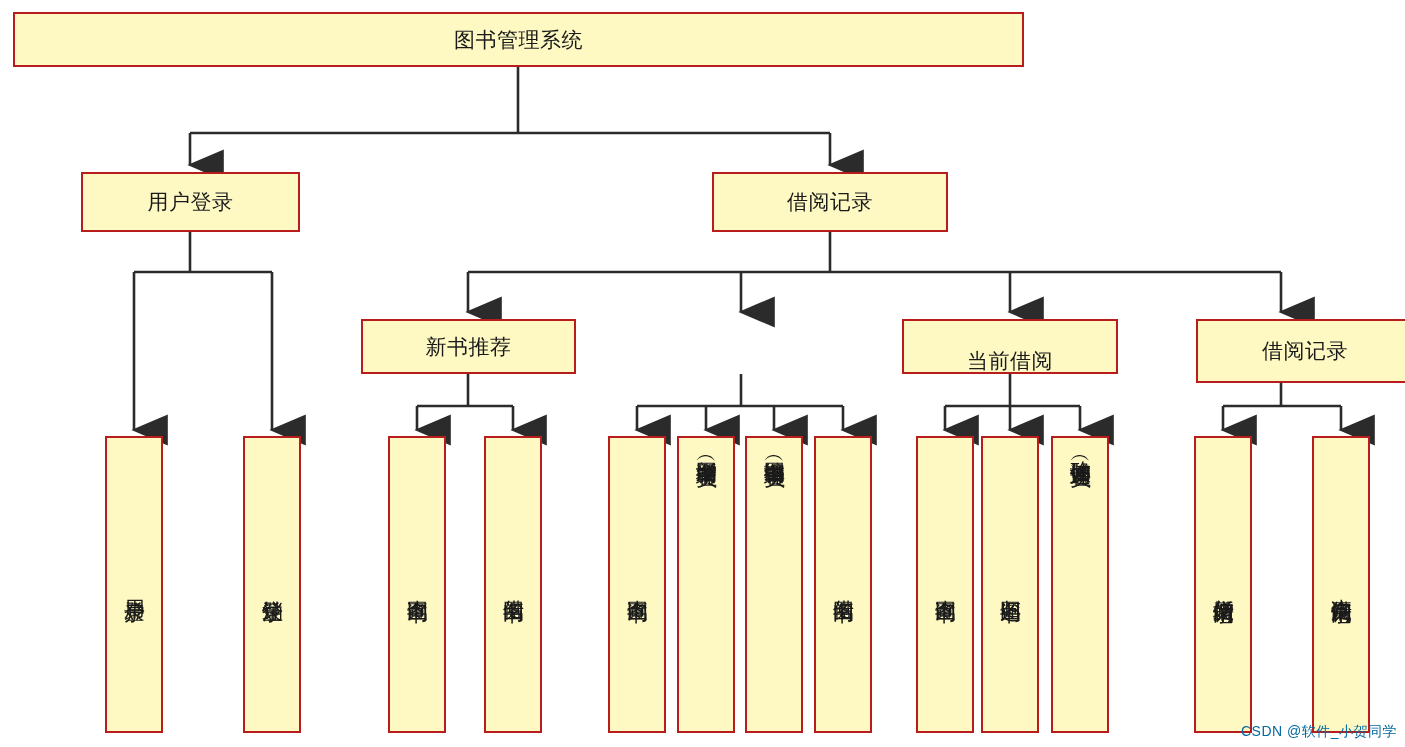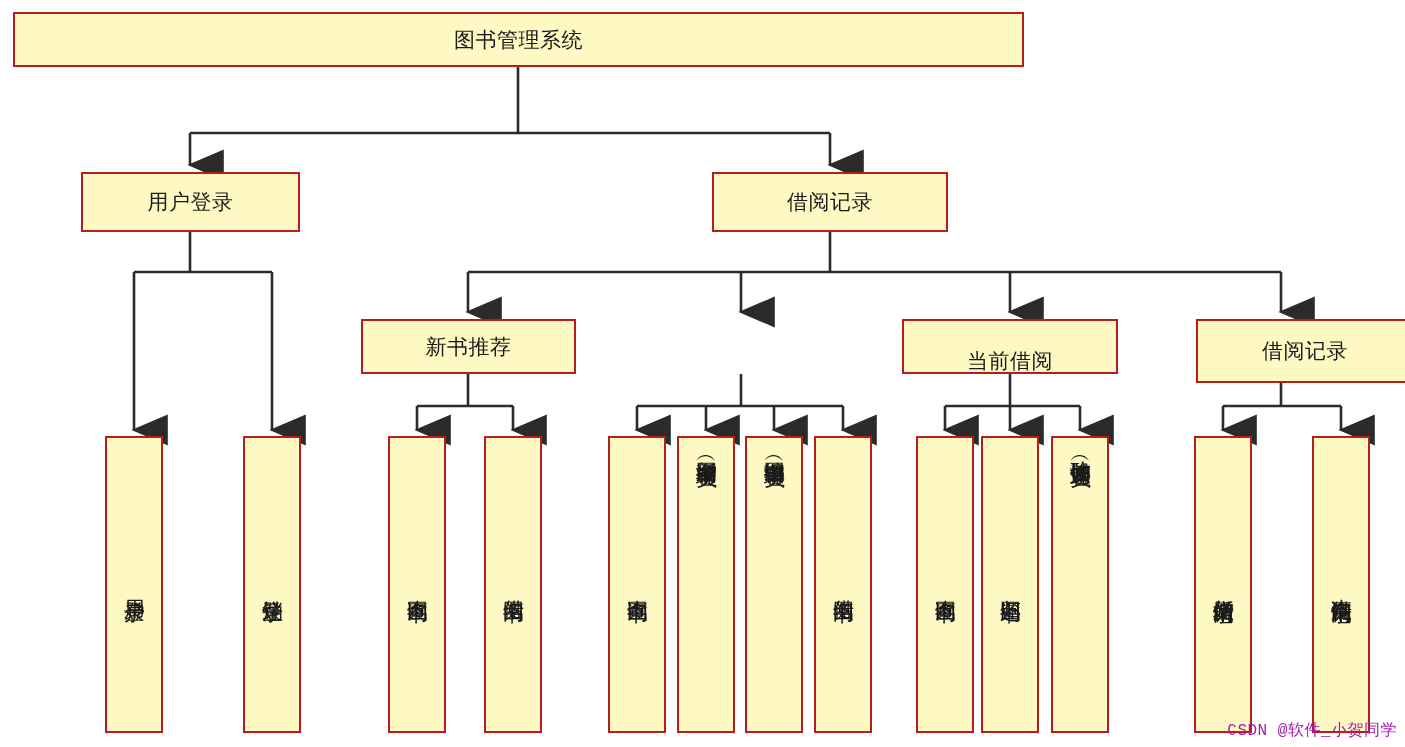--- a/index.html
+++ b/index.html
@@ -60,25 +60,24 @@
     left: 0;
     top: 0;
     width: 1405px;
     height: 747px;
     pointer-events: none;
   }
   .watermark {
     position: absolute;
     right: 8px;
     bottom: 6px;
-    font-size: 16px;
-    color: #a21caf;
+    font-size: 14px;
+    color: #0369a1;
     letter-spacing: 0.5px;
     white-space: nowrap;
-    font-family: Liberation Mono, monospace;
   }
 </style>
 </head>
 <body>
 
 <div id="diagram-root">
 
   <svg class="connectors" viewBox="0 0 1405 747">
     <defs>
       <marker id="arrow" viewBox="0 0 12 14" refX="6" refY="13" markerWidth="12" markerHeight="14" orient="auto-start-reverse">

